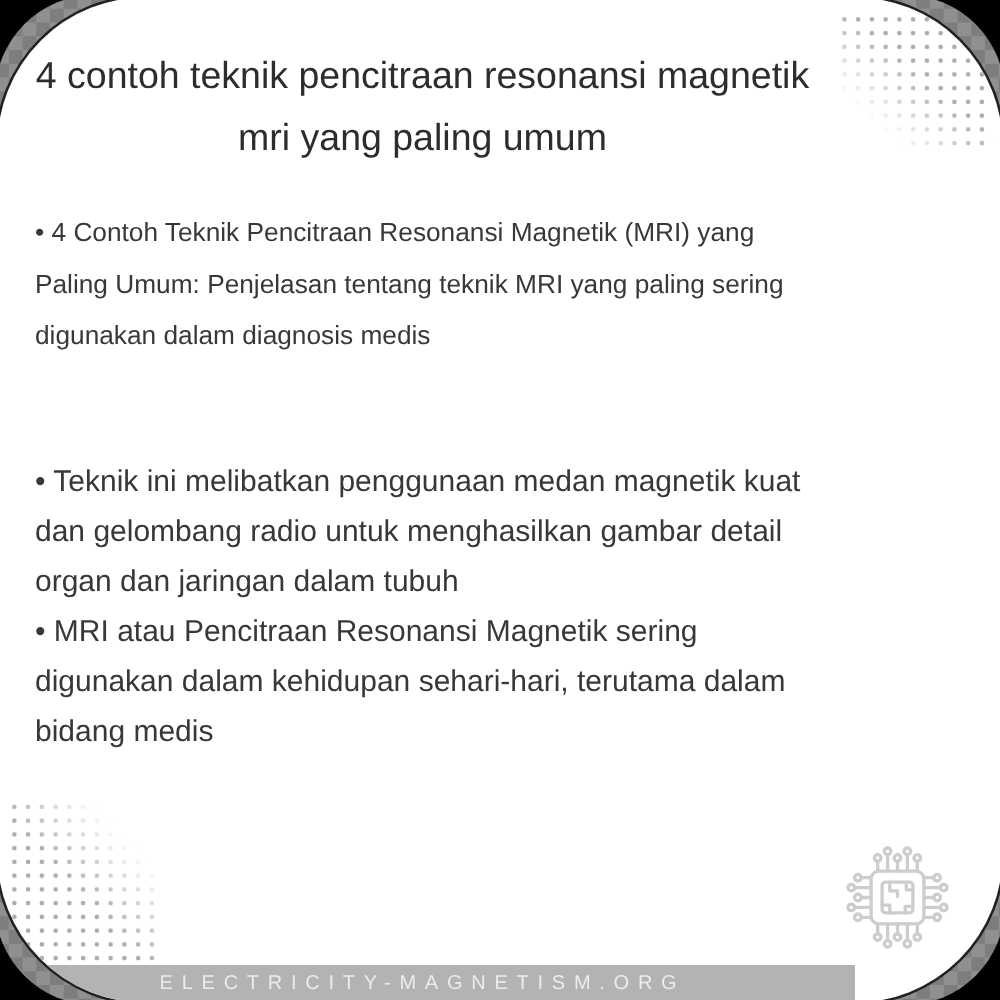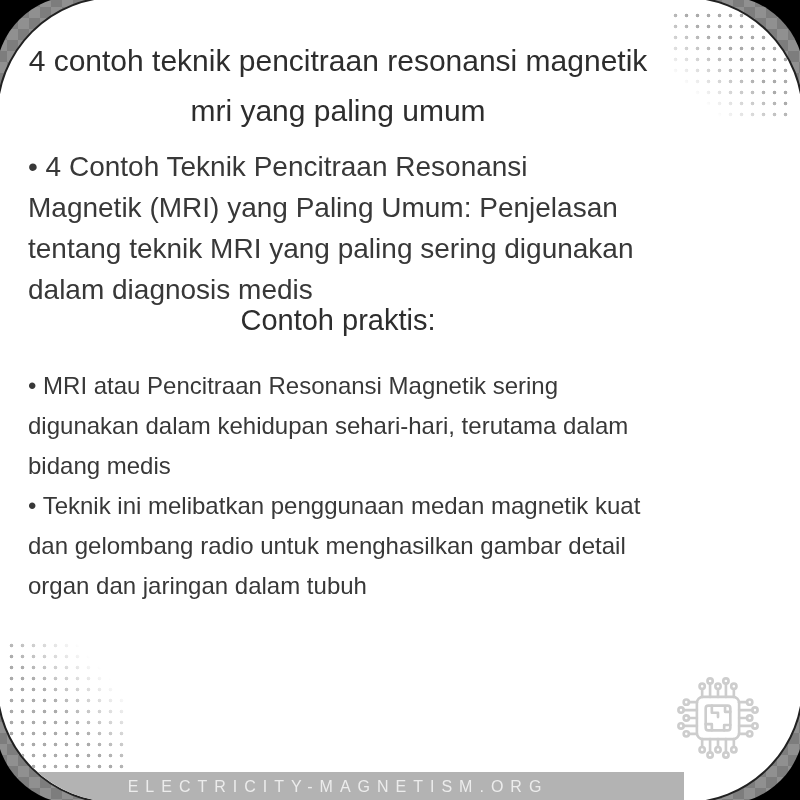--- a/index.html
+++ b/index.html
@@ -44,22 +44,22 @@
     -webkit-mask-image: linear-gradient(to top right, #000 45%, transparent 78%);
     mask-image: linear-gradient(to top right, #000 45%, transparent 78%);
   }
 
   .title {
     position:absolute; left:22px; right:22px; top:36px;
     text-align:center; font-size:30px; line-height:50px;
     font-weight:400; color:#2d2d2d;
   }
   .intro {
-    position:absolute; left:28px; right:28px; top:146px;
-    font-size:28px; line-height:41px; color:#383838;
+    position:absolute; left:28px; right:28px; top:166px;
+    font-size:21px; line-height:41px; color:#383838;
   }
   .section-heading {
     position:absolute; left:0; right:0; top:301px;
     text-align:center; font-size:29px; line-height:38px; color:#2d2d2d;
   }
   .bullets {
     position:absolute; left:28px; right:28px; top:366px;
     font-size:24px; line-height:40px; color:#383838;
   }
   .bullets p { margin:0; }
@@ -84,25 +84,24 @@
   <div class="card">
     <div class="content">
 
       <div class="dots dots-tr"></div>
       <div class="dots dots-bl"></div>
 
       <h1 class="title" style="margin:0;font-weight:400;">4 contoh teknik pencitraan resonansi magnetik mri yang paling umum</h1>
 
       <p class="intro" style="margin:0;">• 4 Contoh Teknik Pencitraan Resonansi Magnetik (MRI) yang Paling Umum: Penjelasan tentang teknik MRI yang paling sering digunakan dalam diagnosis medis</p>
 
-      <h2 class="section-heading" style="margin:0;font-weight:400;">Contoh praktis:</h2>
 
       <div class="bullets">
+        <p>• Teknik ini melibatkan penggunaan medan magnetik kuat dan gelombang radio untuk menghasilkan gambar detail organ dan jaringan dalam tubuh</p>
         <p>• MRI atau Pencitraan Resonansi Magnetik sering digunakan dalam kehidupan sehari-hari, terutama dalam bidang medis</p>
-        <p>• Teknik ini melibatkan penggunaan medan magnetik kuat dan gelombang radio untuk menghasilkan gambar detail organ dan jaringan dalam tubuh</p>
       </div>
 
       <div class="chip">
         <svg viewBox="0 0 100 100" fill="none" stroke="#cdcdcd" stroke-width="3" stroke-linecap="round" stroke-linejoin="round">
           <rect x="26" y="26" width="48" height="48" rx="7"></rect>
           <rect x="36" y="36" width="28" height="28" rx="3"></rect>
           <path d="M43 36v8h7v5"></path>
           <path d="M36 57h7v7"></path>
           <path d="M57 64v-6h7"></path>
           <path d="M64 43h-6v-5"></path>

